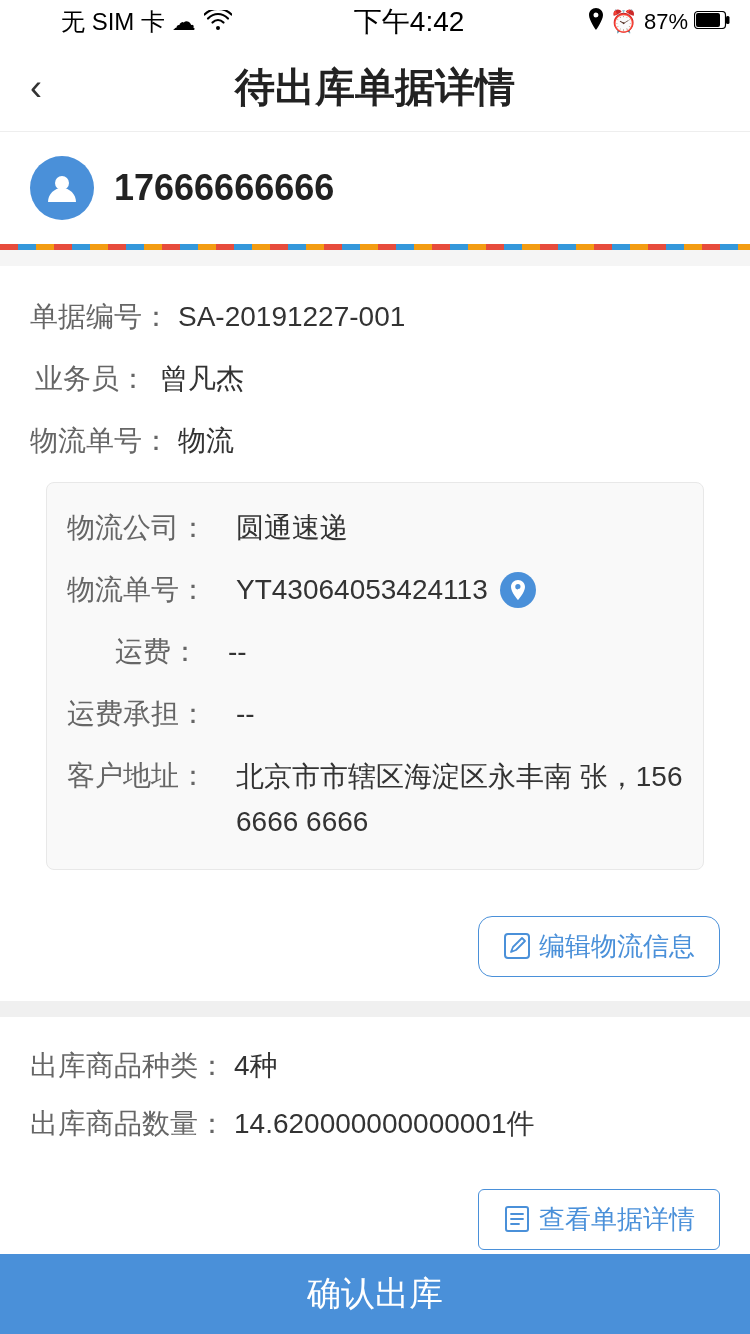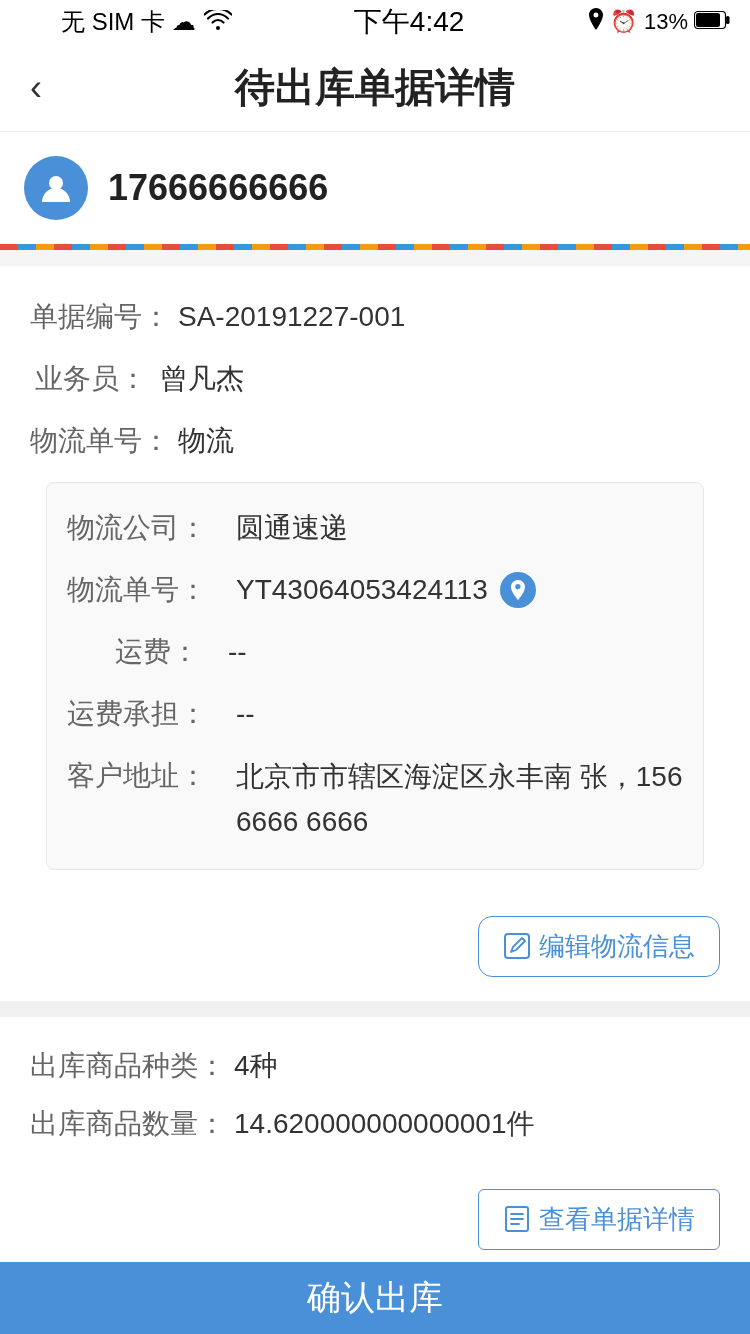--- a/index.html
+++ b/index.html
@@ -62,21 +62,21 @@
         90deg,
         #e74c3c 0px, #e74c3c 18px,
         #3498db 18px, #3498db 36px,
         #f39c12 36px, #f39c12 54px
       );
     }
 
     
     .customer-section {
       background: #fff;
-      padding: 24px 24px;
+      padding: 24px 30px;
       display: flex;
       align-items: center;
       gap: 20px;
     }
     .avatar-circle {
       width: 64px;
       height: 64px;
       border-radius: 50%;
       background: #4a90d9;
       display: flex;
@@ -234,21 +234,21 @@
     .bottom-spacer {
       height: 160px;
     }
 
     
     .confirm-btn {
       position: fixed;
       bottom: 0;
       left: 0;
       width: 750px;
-      height: 72px;
+      height: 80px;
       background: #4a90d9;
       color: #fff;
       font-size: 34px;
       font-weight: 500;
       border: none;
       cursor: pointer;
       display: flex;
       align-items: center;
       justify-content: center;
     }
@@ -269,21 +269,21 @@
     </span>
   </div>
   <div class="status-center">下午4:42</div>
   <div class="status-right">
     <span>
       <svg width="18" height="22" viewBox="0 0 18 22" fill="none">
         <path d="M9 0C5.1 0 2 3.1 2 7c0 5.3 7 15 7 15s7-9.7 7-15c0-3.9-3.1-7-7-7zm0 9.5A2.5 2.5 0 1 1 9 4.5a2.5 2.5 0 0 1 0 5z" fill="#000"></path>
       </svg>
     </span>
     <span>⏰</span>
-    <span>13%</span>
+    <span>87%</span>
     <span>
       <svg width="36" height="18" viewBox="0 0 36 18" fill="none">
         <rect x="0.5" y="0.5" width="31" height="17" rx="3.5" stroke="#000" stroke-width="1.2"></rect>
         <rect x="32" y="5" width="3.5" height="8" rx="1.5" fill="#000"></rect>
         <rect x="2" y="2" width="24" height="14" rx="2" fill="#000"></rect>
       </svg>
     </span>
   </div>
 </div>
 

